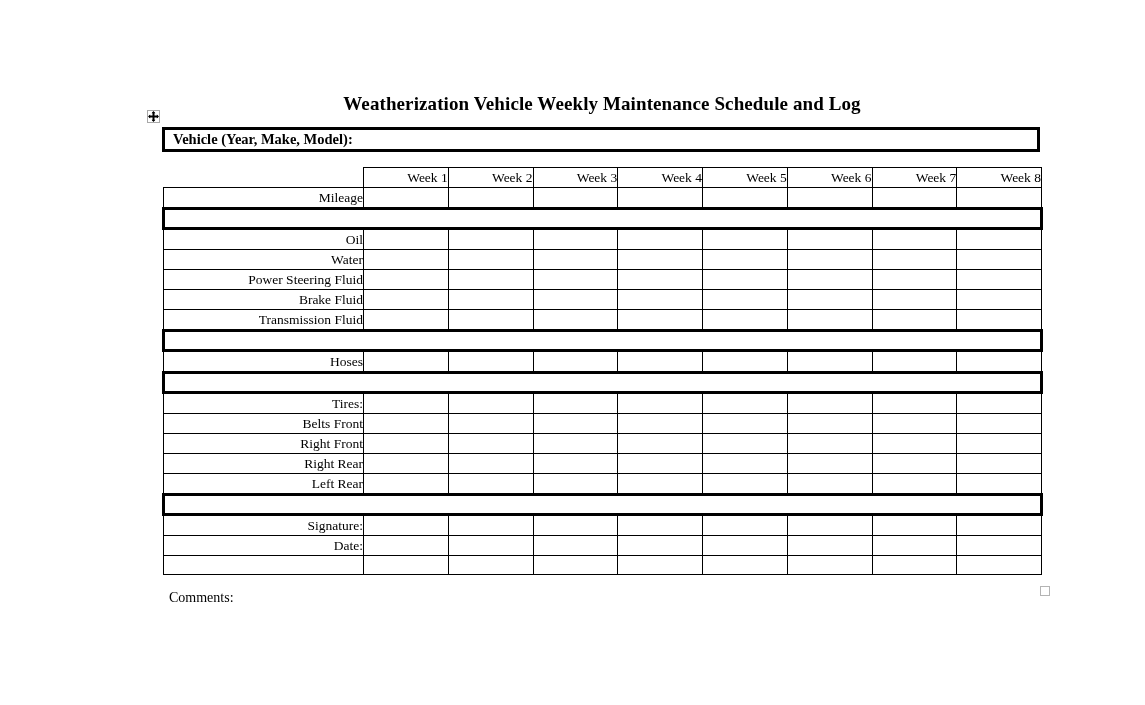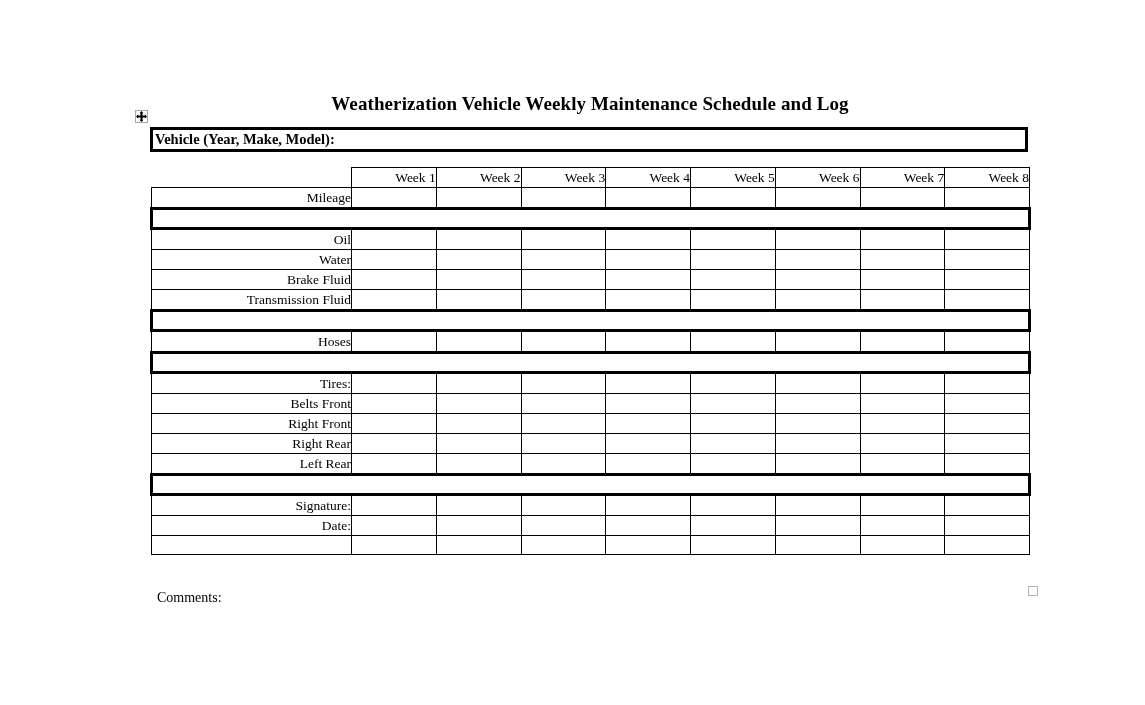--- a/index.html
+++ b/index.html
@@ -12,21 +12,21 @@
     width: 1145px;
     height: 705px;
     position: relative;
     font-family: "Liberation Serif", "DejaVu Serif", serif;
     color: #000000;
     overflow: hidden;
   }
 
   #page {
     position: absolute;
-    left: 0;
+    left: 12px;
     top: 0;
     width: 918px;
     height: 705px;
   }
 
   
   .doc-title {
     position: absolute;
     left: 150px;
     top: 93px;
@@ -71,21 +71,21 @@
     width: 878px;
     height: 25px;
     border: 3px solid #000000;
     box-sizing: border-box;
     display: flex;
     align-items: center;
   }
   .vehicle-label {
     font-size: 14.5px;
     font-weight: bold;
-    padding-left: 2px;
+    padding-left: 8px;
     line-height: 1;
     white-space: nowrap;
   }
 
   
   .grid {
     position: absolute;
     left: 150px;
     top: 167px;
     width: 878px;
@@ -239,20 +239,31 @@
         <td class="dat"></td>
         <td class="dat"></td>
         <td class="dat"></td>
         <td class="dat"></td>
         <td class="dat"></td>
         <td class="dat"></td>
         <td class="dat"></td>
         <td class="dat"></td>
       </tr>
 
+      <tr>
+        <td class="lbl">Power Steering Fluid</td>
+        <td class="dat"></td>
+        <td class="dat"></td>
+        <td class="dat"></td>
+        <td class="dat"></td>
+        <td class="dat"></td>
+        <td class="dat"></td>
+        <td class="dat"></td>
+        <td class="dat"></td>
+      </tr>
 
       <tr>
         <td class="lbl">Brake Fluid</td>
         <td class="dat"></td>
         <td class="dat"></td>
         <td class="dat"></td>
         <td class="dat"></td>
         <td class="dat"></td>
         <td class="dat"></td>
         <td class="dat"></td>

